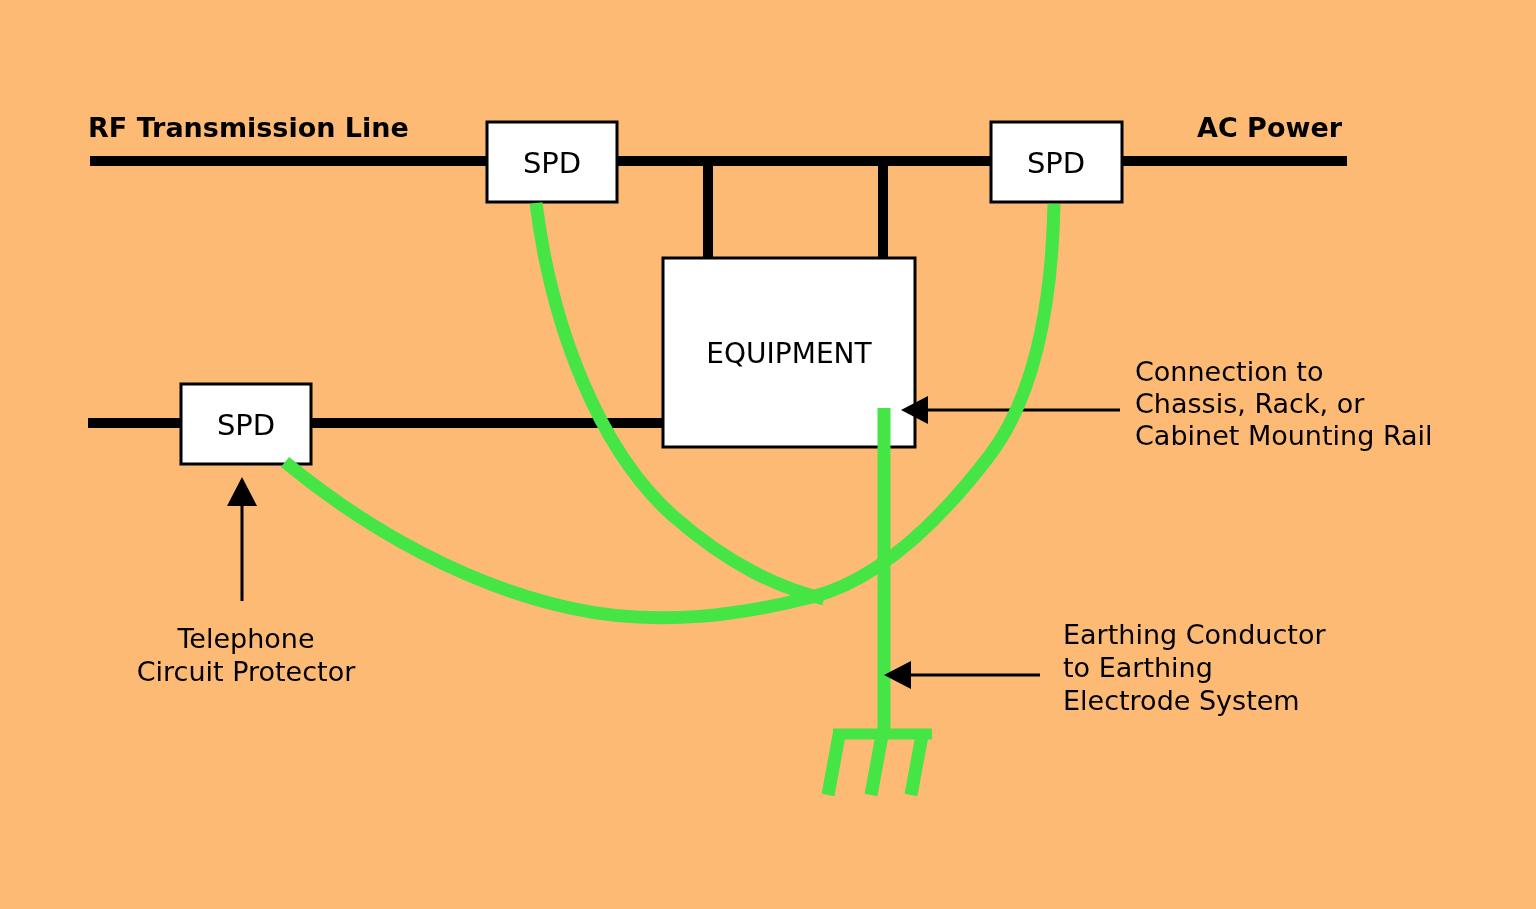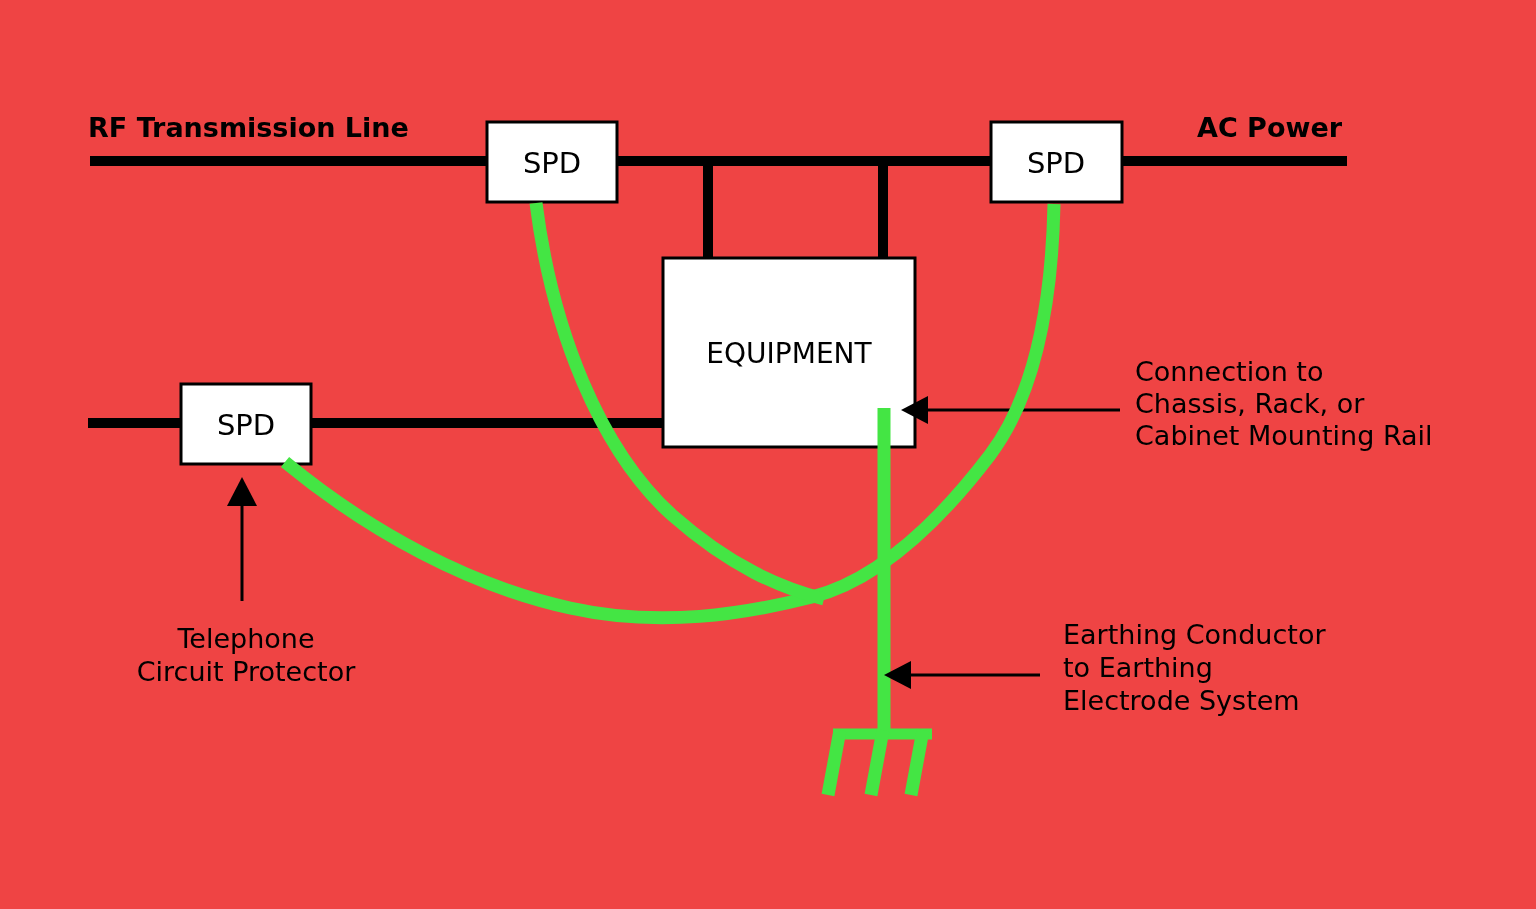--- a/index.html
+++ b/index.html
@@ -1,16 +1,16 @@
 <!DOCTYPE html>
 <html><head>
 <meta charset="utf-8">
 <style>
   html,body{margin:0;padding:0;background:#ffffff;}
-  .stage{position:relative;width:1536px;height:909px;background:#ef4444;overflow:hidden;}
+  .stage{position:relative;width:1536px;height:909px;background:#fdba74;overflow:hidden;}
   svg{display:block;}
   .wire{stroke:#000000;stroke-width:10;fill:none;}
   .thin{stroke:#000000;stroke-width:3;fill:none;}
   .box{fill:#ffffff;stroke:#000000;stroke-width:3;}
   .green{fill:none;stroke-width:13;stroke-linecap:butt;}
   .green-bar{fill:none;stroke-width:11;}
   .head{fill:#000000;stroke:none;}
   text{font-family:"DejaVu Sans","Liberation Sans",sans-serif;fill:#000000;}
   .t-head{font-size:27px;font-weight:700;}
   .t-spd{font-size:29px;}

